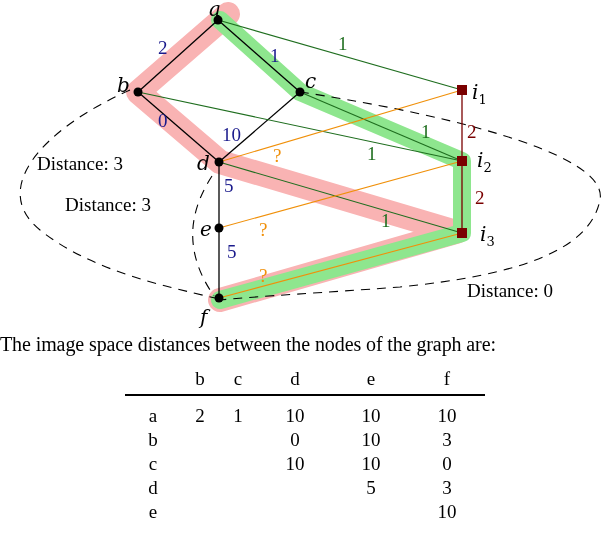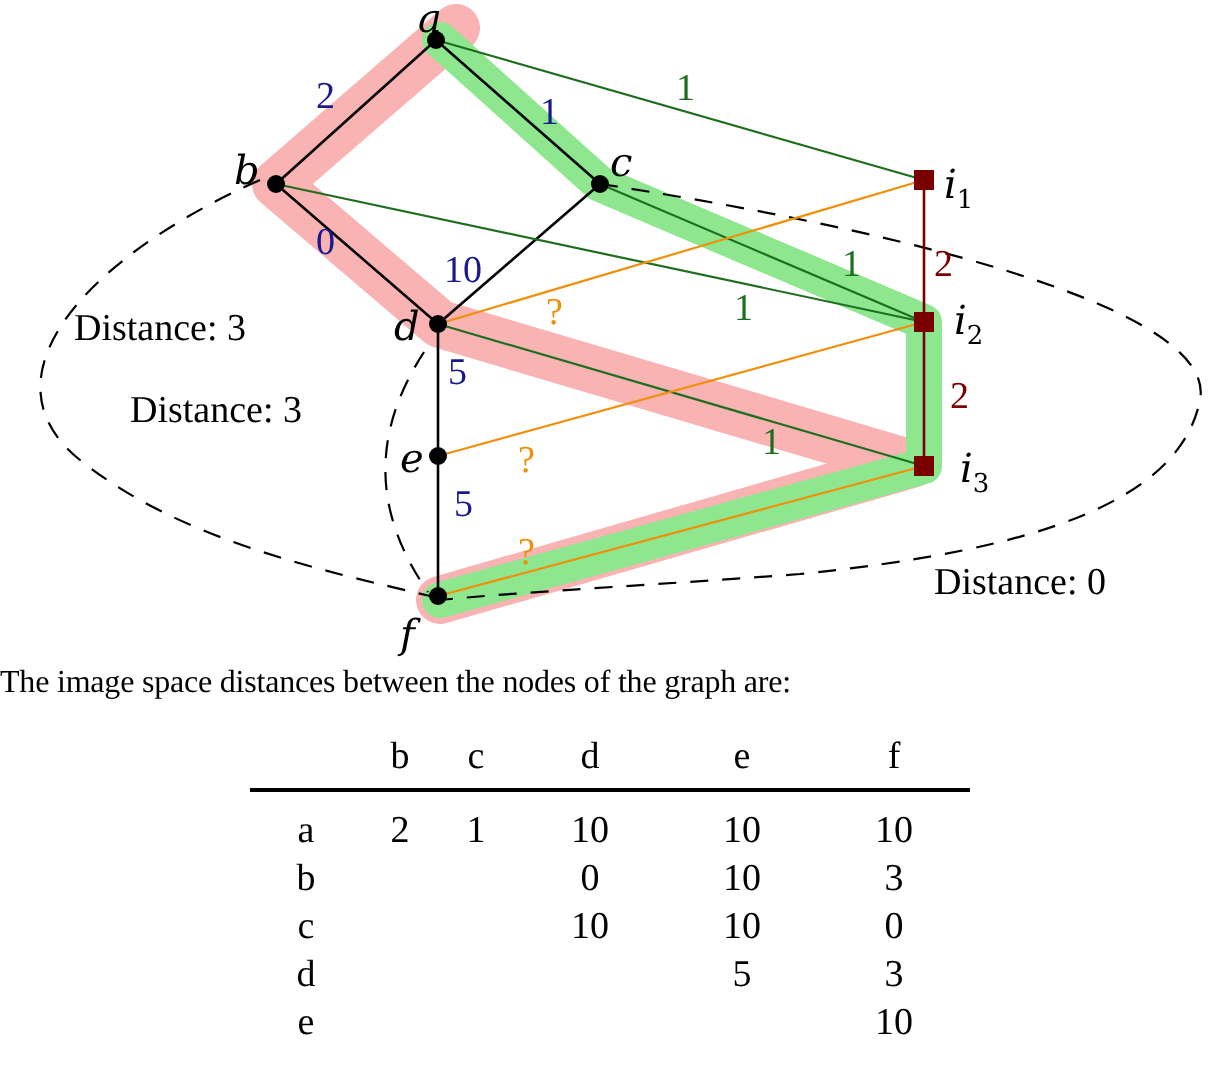--- a/index.html
+++ b/index.html
@@ -5,21 +5,21 @@
     html, body { margin: 0; padding: 0; background: #ffffff; }
     body { width: 610px; height: 540px; position: relative; overflow: hidden; font-family: "Liberation Serif", "DejaVu Serif", serif; color: #000; }
     #diagram { position: absolute; left: 0; top: 0; width: 610px; height: 335px; }
     .node-label { font-family: "DejaVu Serif", "Liberation Serif", serif; font-style: italic; font-size: 20px; fill: #000; }
     .sub { font-size: 13px; font-style: normal; }
     .w-blue { fill: #1a1a8c; font-size: 19px; font-family: "Liberation Serif", serif; }
     .w-green { fill: #1f6e1f; font-size: 19px; font-family: "Liberation Serif", serif; }
     .w-red { fill: #7a0000; font-size: 19px; font-family: "Liberation Serif", serif; }
     .w-orange { fill: #f0900a; font-size: 19px; font-family: "Liberation Serif", serif; }
     .dist-label { font-family: "Liberation Serif", serif; font-size: 19px; fill: #000; }
-    #caption { position: absolute; left: 0; top: 333px; width: 482px; font-size: 16px; white-space: nowrap; letter-spacing: -0.1px; }
+    #caption { position: absolute; left: 0; top: 333px; width: 482px; font-size: 20px; white-space: nowrap; letter-spacing: -0.1px; }
     #dist-table { position: absolute; left: 125px; top: 364px; width: 360px; border-collapse: collapse; font-size: 19px; }
     #dist-table th { font-weight: normal; height: 30px; padding: 0; text-align: center; border-bottom: 2px solid #000; }
     #dist-table td { padding: 0; height: 24px; text-align: center; line-height: 22px; }
     #dist-table tr.first td { padding-top: 8px; }
     #dist-table .rowh { width: 56px; text-align: center; }
   </style>
 </head>
 <body>
 
 <svg id="diagram" viewBox="0 0 610 335" xmlns="http://www.w3.org/2000/svg">

